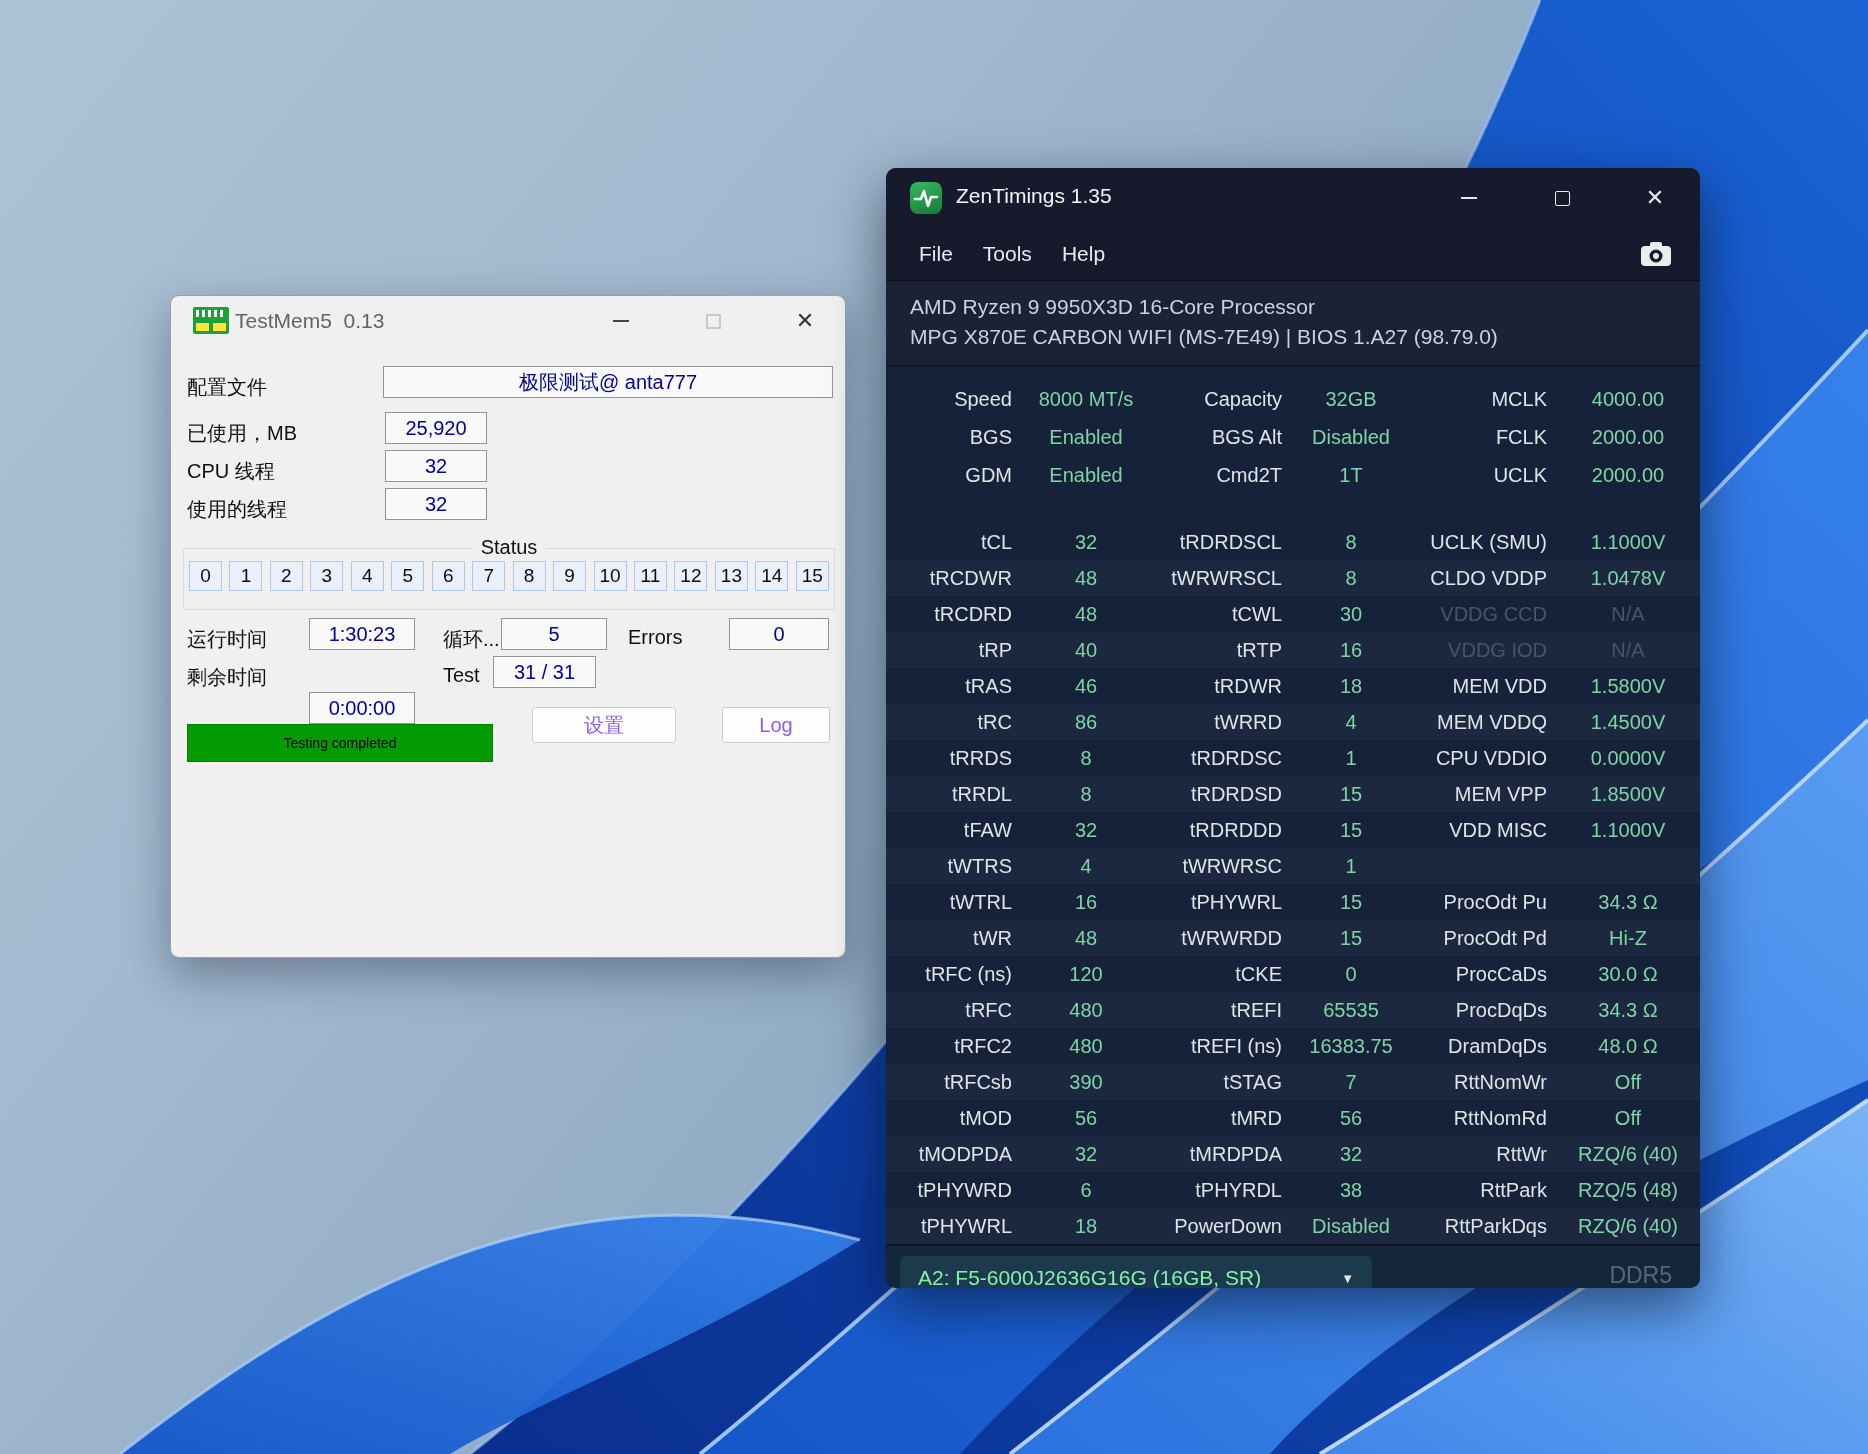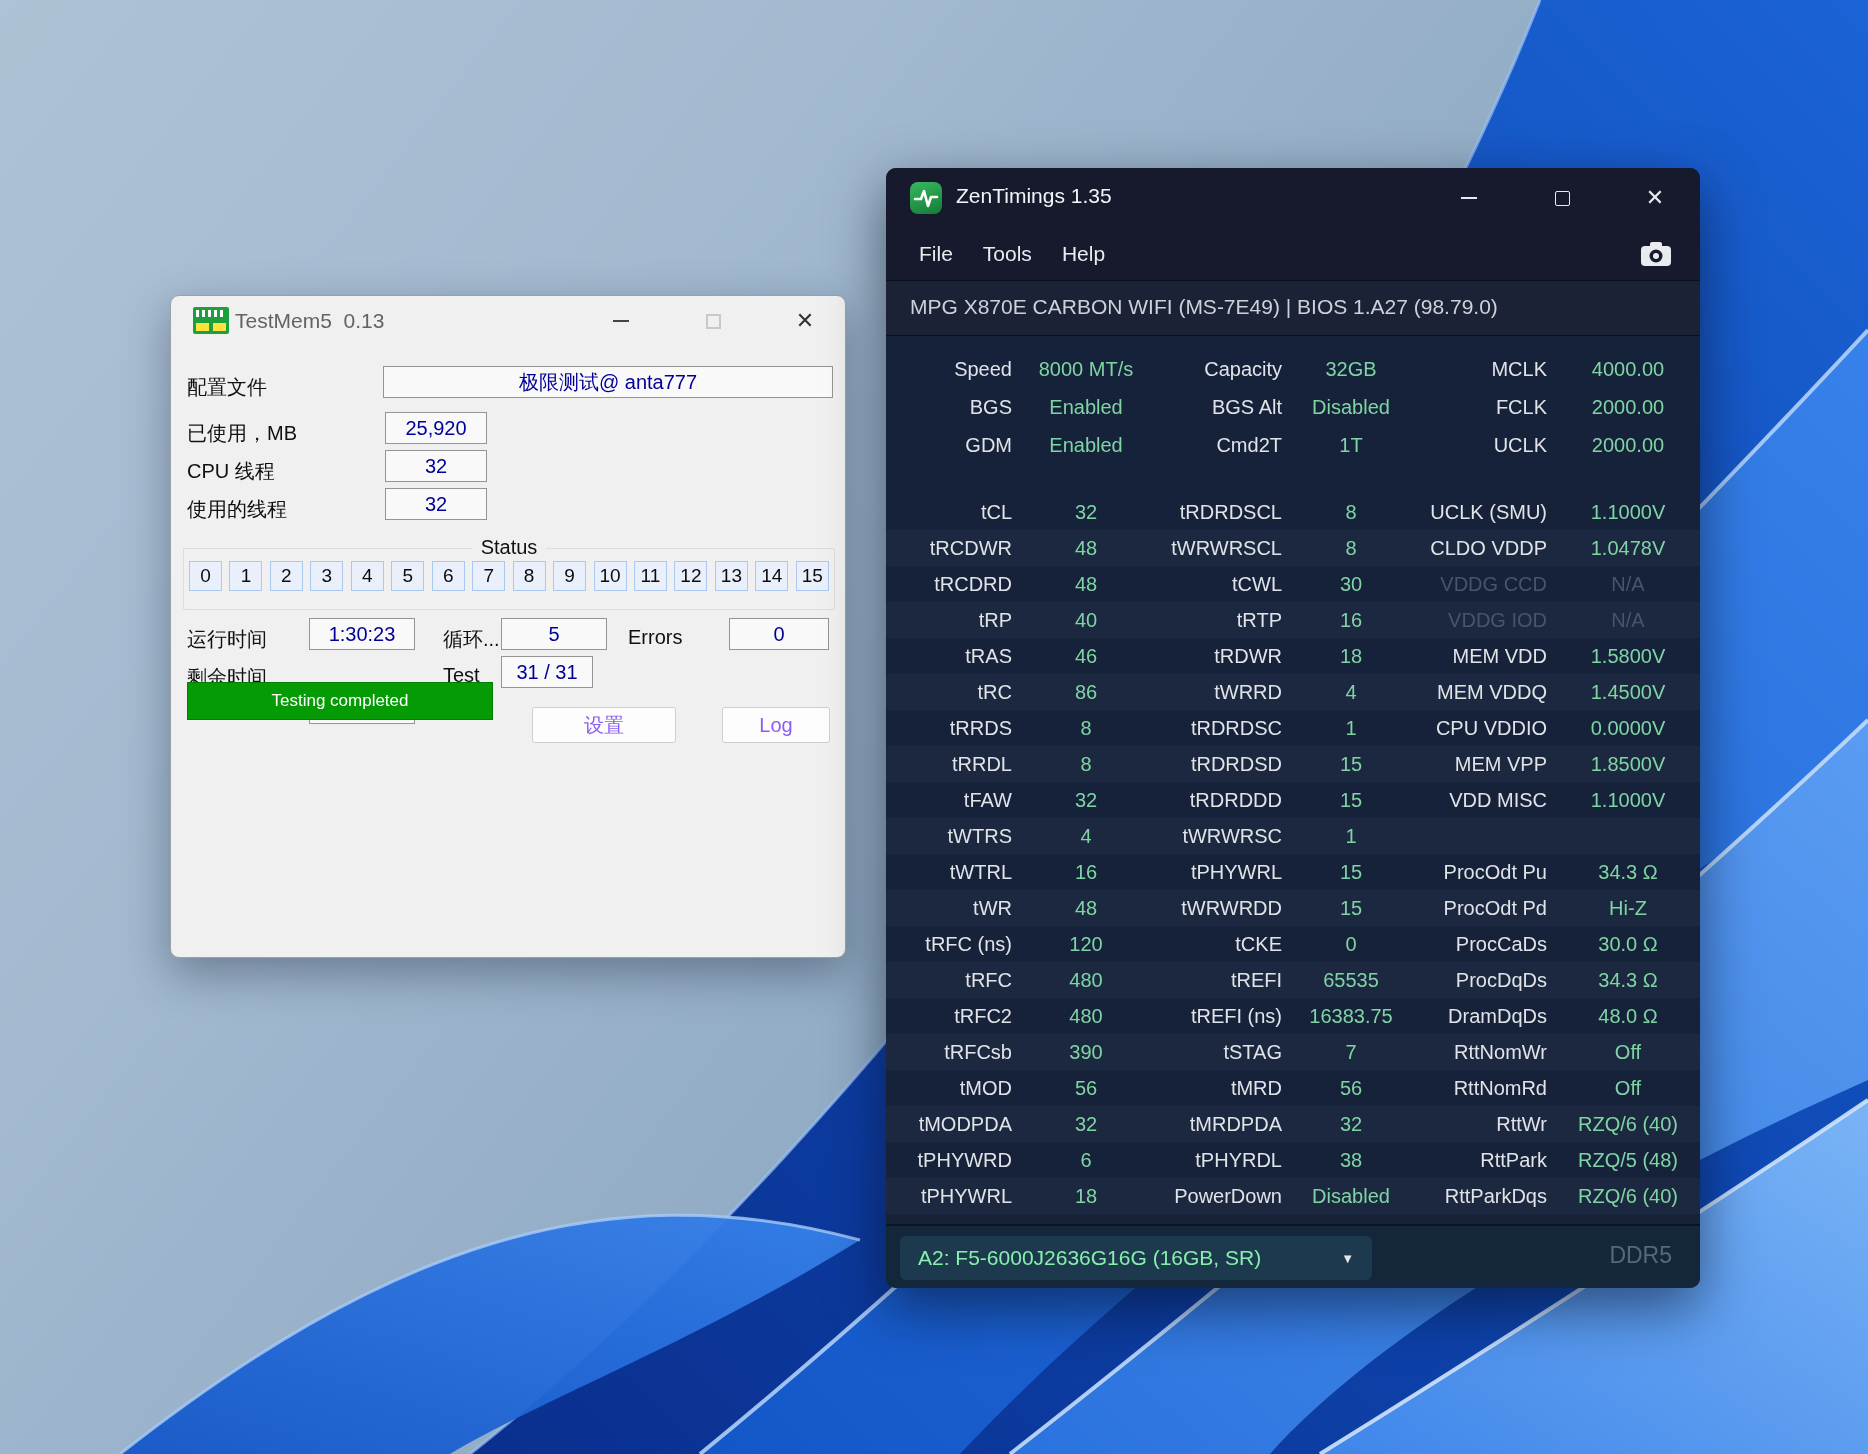--- a/index.html
+++ b/index.html
@@ -28,22 +28,22 @@
   .tm5-max span { display:block; width:15px; height:15px; border:2px solid #c9c9c9; }
   .tm5-close span { font-size:22px; color:#333; line-height:1; }
   .tm5 .lbl { position:absolute; font-size:20px; color:#101010; }
   .tm5 .box { position:absolute; background:#f9f9f9; border:1px solid #959595;
     color:#000099; font-size:20px; display:flex; align-items:center; justify-content:center; }
   .tm5-group { position:absolute; left:12px; top:252px; width:652px; height:62px; border:1px solid #dcdcdc; border-radius:2px; }
   .tm5-group-label { position:absolute; top:-13px; left:50%; transform:translateX(-50%); background:#f0f0f0; padding:0 8px; font-size:20px; color:#101010; }
   .status-row { position:absolute; left:18px; top:265px; width:640px; display:flex; justify-content:space-between; }
   .status-cell { width:33px; height:30px; background:#e9f0fc; border:1px solid #abc8f0;
     font-size:19px; color:#0c0c0c; display:flex; align-items:center; justify-content:center; }
-  .btn-green { position:absolute; left:16px; top:386px; width:306px; height:38px; background:#049b04; border:1px solid #038003;
-    color:#ffffff; font-size:17px; display:flex; align-items:center; justify-content:center; cursor:default; }
+  .btn-green { position:absolute; left:16px; top:428px; width:306px; height:38px; background:#049b04; border:1px solid #038003;
+    color:#000000; font-size:14px; display:flex; align-items:center; justify-content:center; cursor:default; }
   .btn-plain { position:absolute; top:411px; height:36px; background:#fdfdfd; border:1px solid #cfcfcf; border-radius:3px;
     font-size:20px; color:#8b5cf6; display:flex; align-items:center; justify-content:center; cursor:default; }
   .btn-settings { left:361px; width:144px; }
   .btn-log { left:551px; width:108px; }
   .tm5-logbox { position:absolute; left:16px; top:466px; width:644px; height:181px; background:#fff; border:1px solid #8a8a8a;
     padding:5px 8px; font-size:20px; color:#0a0a0a; line-height:27px; }
   .tm5-logbox div { white-space:pre; }
 
   
   .zt { left:886px; top:168px; width:814px; height:1120px; background:#16223a;
@@ -172,21 +172,21 @@
     <div class="lbl" style="left:16px; top:330px;">运行时间</div>
     <div class="box" style="left:138px; top:322px; width:106px; height:32px;">1:30:23</div>
     <div class="lbl" style="left:272px; top:330px;">循环...</div>
     <div class="box" style="left:330px; top:322px; width:106px; height:32px;">5</div>
     <div class="lbl" style="left:457px; top:330px;">Errors</div>
     <div class="box" style="left:558px; top:322px; width:100px; height:32px;">0</div>
 
     <div class="lbl" style="left:16px; top:368px;">剩余时间</div>
     <div class="box" style="left:138px; top:360px; width:106px; height:32px;margin-top:36px;">0:00:00</div>
     <div class="lbl" style="left:272px; top:368px;">Test</div>
-    <div class="box" style="left:330px; top:360px; width:92px; height:32px;text-align:right;">31 / 31</div>
+    <div class="box" style="left:322px; top:360px; width:103px; height:32px;text-align:right;">31 / 31</div>
 
     <div class="btn-green">Testing completed</div>
     <div class="btn-plain btn-settings">设置</div>
     <div class="btn-plain btn-log">Log</div>
 
   </div>
 
   <div class="win zt">
     <div class="zt-titlebar">
       <div class="zt-appicon">
@@ -214,20 +214,21 @@
         <svg width="32" height="26" viewBox="0 0 32 26">
           <rect x="1" y="5" width="30" height="20" rx="4" fill="#e9ebef"></rect>
           <rect x="10" y="1" width="12" height="6" rx="2" fill="#e9ebef"></rect>
           <circle cx="16" cy="15" r="6.5" fill="#161a2c"></circle>
           <circle cx="16" cy="15" r="3" fill="#e9ebef"></circle>
         </svg>
       </div>
     </div>
 
     <div class="zt-cpuinfo">
+      <div>AMD Ryzen 9 9950X3D 16-Core Processor</div>
       <div>MPG X870E CARBON WIFI (MS-7E49) | BIOS 1.A27 (98.79.0)</div>
     </div>
 
     <div class="zt-grid-wrap" id="speed-grid">
         <div class="zt-row speed">
           <div class="zt-l">Speed</div>
           <div class="zt-v">8000 MT/s</div>
           <div class="zt-l">Capacity</div>
           <div class="zt-v">32GB</div>
           <div class="zt-l">MCLK</div>

